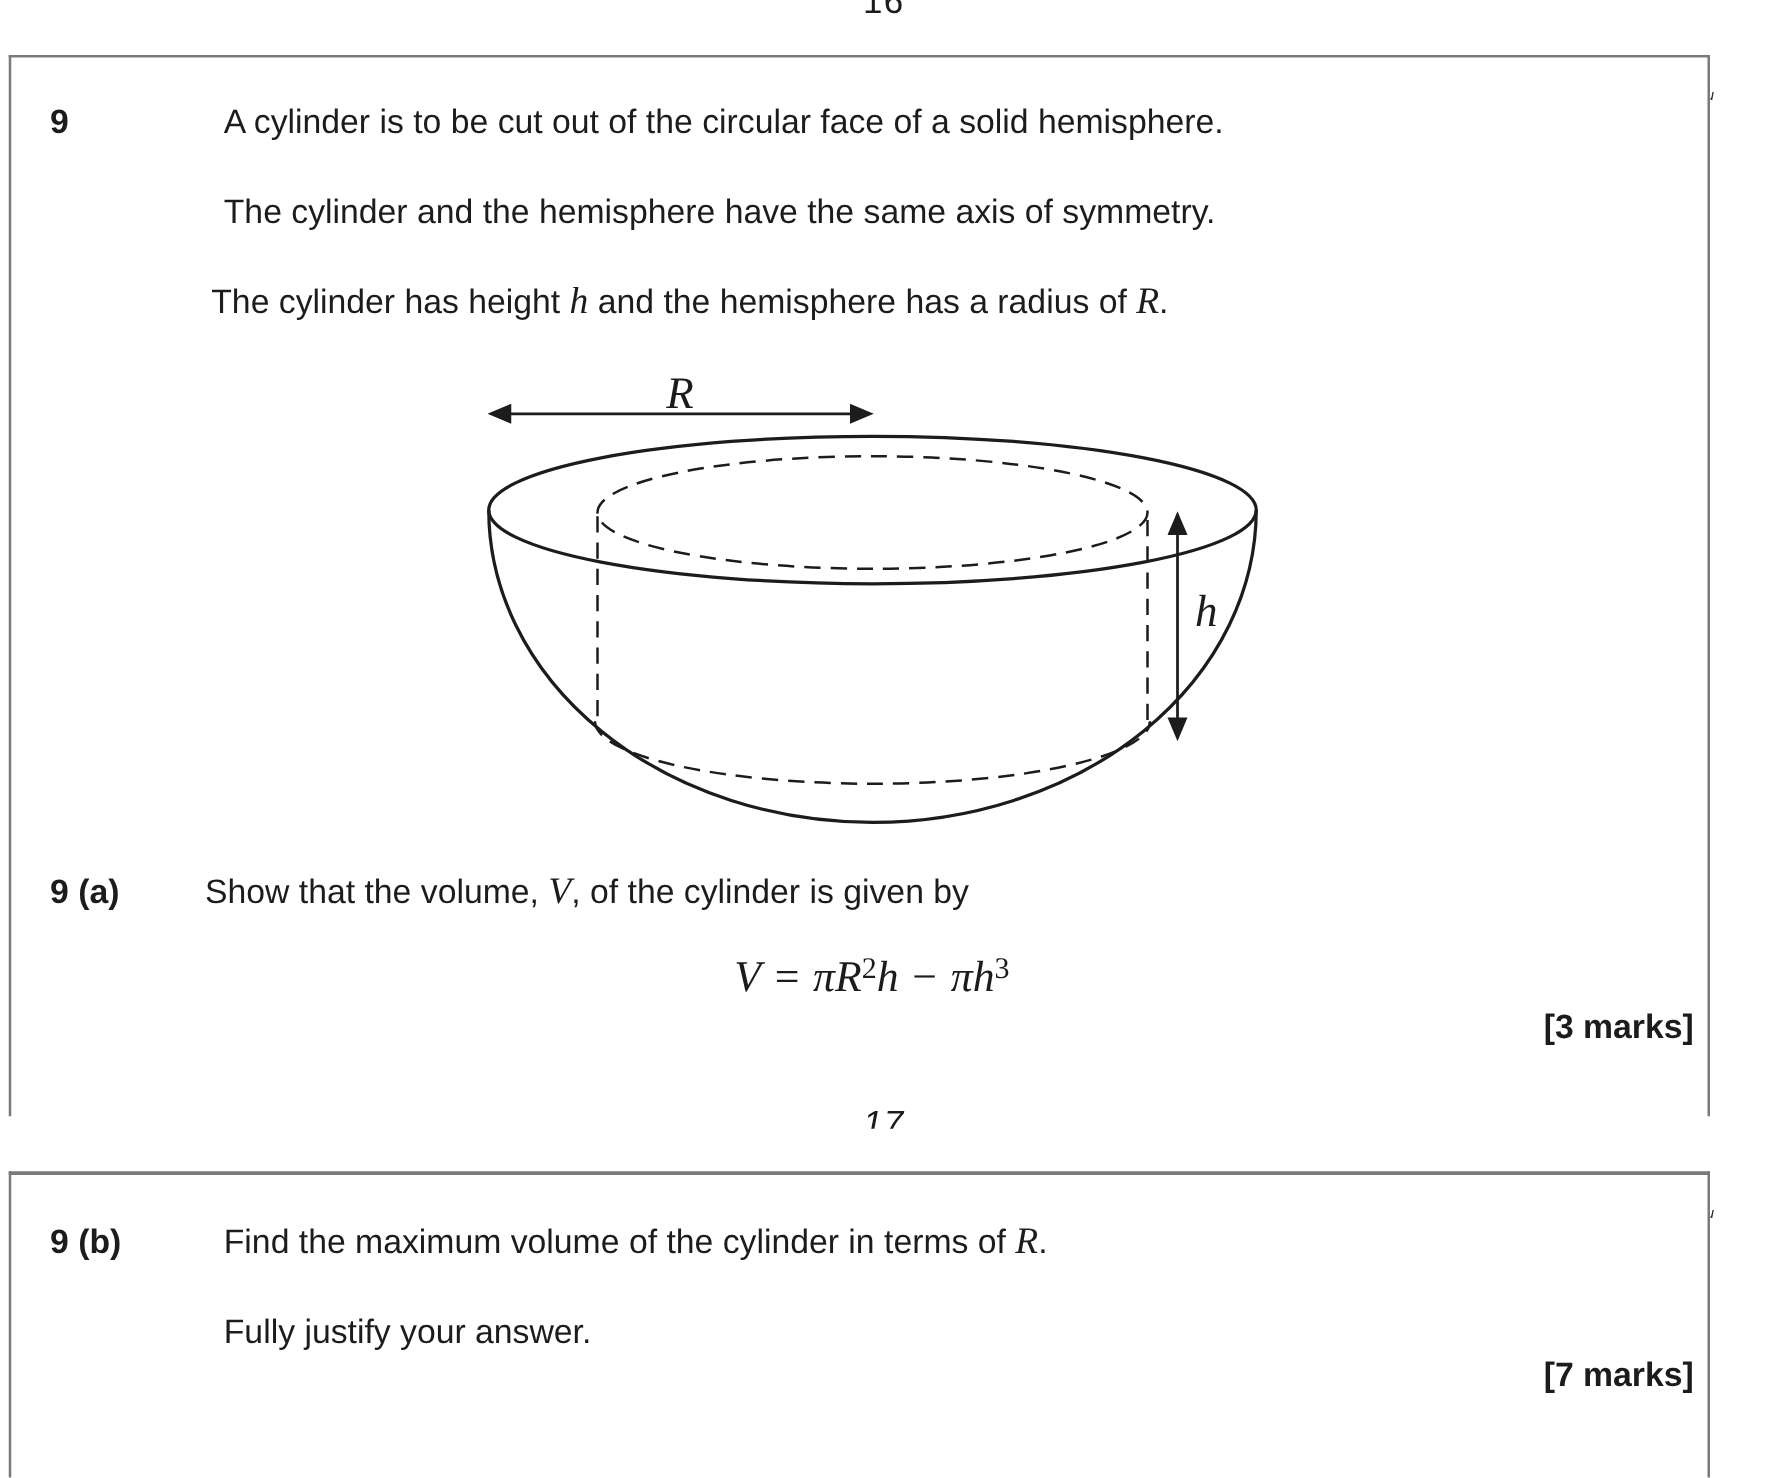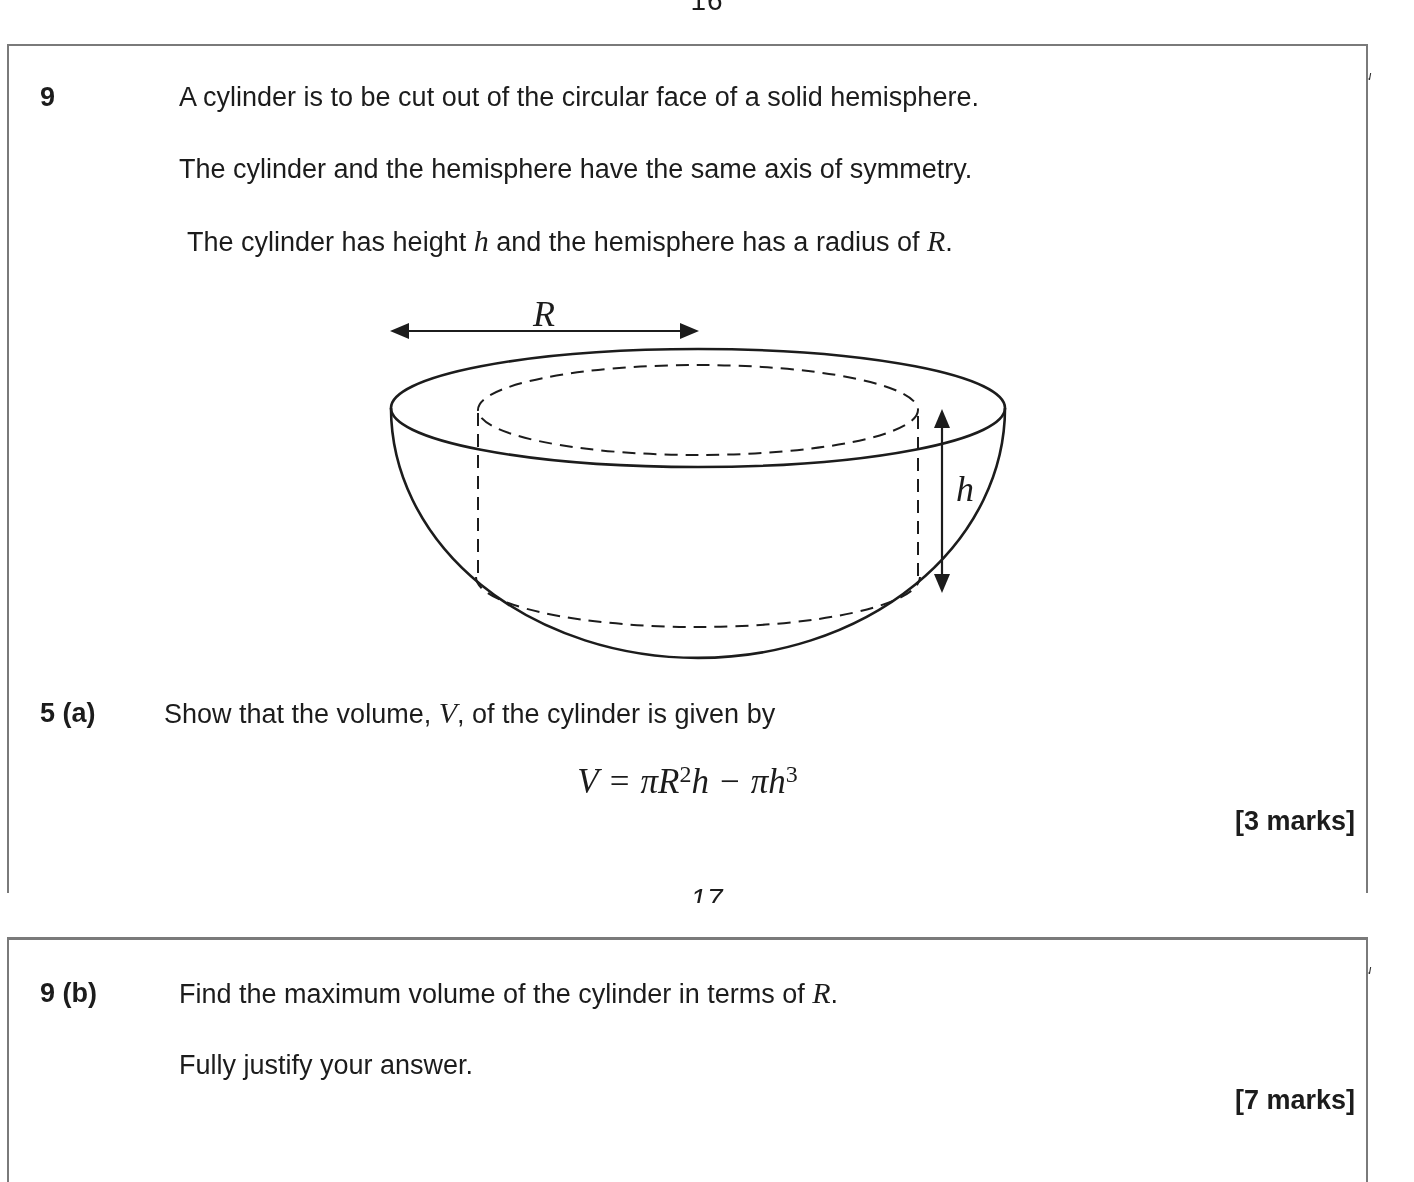--- a/index.html
+++ b/index.html
@@ -55,21 +55,21 @@
   
   .mvar {
     font-family: "Liberation Serif", serif;
     font-style: italic; font-size: 30px; line-height: 30px;
   }
 
   
   .formula {
     width: 100%; text-align: center;
     font-family: "Liberation Serif", serif;
-    font-size: 35px; color: #1c1c1c;
+    font-size: 35px; color: #1c1c1c; padding-left: 10px;
   }
   .formula .mi { font-style: italic; }
   .formula .mo { font-style: normal; padding: 0 11px; }
   .formula sup {
     font-style: normal; font-size: 24px;
     position: relative; top: 2px; vertical-align: super; line-height: 0;
   }
 
   
   #diagram-svg { position: absolute; left: 363px; top: 246px; }
@@ -91,21 +91,21 @@
 </div>
 
 <div id="box-a" class="qbox">
 
   <div class="abs qnum" style="left:31px; top:36px;">9</div>
 
   <div class="abs qtext" style="left:170px; top:36px;">A cylinder is to be cut out of the circular face of a solid hemisphere.</div>
 
   <div class="abs qtext" style="left:170px; top:108px;">The cylinder and the hemisphere have the same axis of symmetry.</div>
 
-  <div class="abs qtext" style="left:178px; top:180px;">
+  <div class="abs qtext" style="left:160px; top:180px;">
     <span>The cylinder has height </span><span class="mvar">h</span><span> and the hemisphere has a radius of </span><span class="mvar">R</span><span>.</span>
   </div>
 
   <svg id="diagram-svg" width="660" height="380" viewBox="0 0 660 380">
 
     <g stroke="#1c1c1c" stroke-width="2.2" fill="#1c1c1c">
       <line x1="30" y1="39" x2="315" y2="39"></line>
       <polygon points="18,39 37,31 37,47" stroke="none"></polygon>
       <polygon points="327,39 308,31 308,47" stroke="none"></polygon>
     </g>
@@ -122,21 +122,21 @@
     </g>
 
     <g stroke="#1c1c1c" stroke-width="2.2" fill="#1c1c1c">
       <line x1="570" y1="129" x2="570" y2="289"></line>
       <polygon points="570,117 562,136 578,136" stroke="none"></polygon>
       <polygon points="570,301 562,282 578,282" stroke="none"></polygon>
     </g>
     <text class="math-label" x="584" y="209" text-anchor="start">h</text>
   </svg>
 
-  <div class="abs qnum" style="left:31px; top:652px;">5 (a)</div>
+  <div class="abs qnum" style="left:31px; top:652px;">9 (a)</div>
 
   <div class="abs qtext" style="left:155px; top:652px;">
     <span>Show that the volume, </span><span class="mvar">V</span><span>, of the cylinder is given by</span>
   </div>
 
   <div class="abs formula" style="left:0; top:716px;">
     <span class="mi">V</span><span class="mo">=</span><span class="mi">π</span><span class="mi">R</span><sup>2</sup><span class="mi">h</span><span class="mo">−</span><span class="mi">π</span><span class="mi">h</span><sup>3</sup>
   </div>
 
   <div class="abs marks" style="right:11px; top:760px;">[3 marks]</div>

